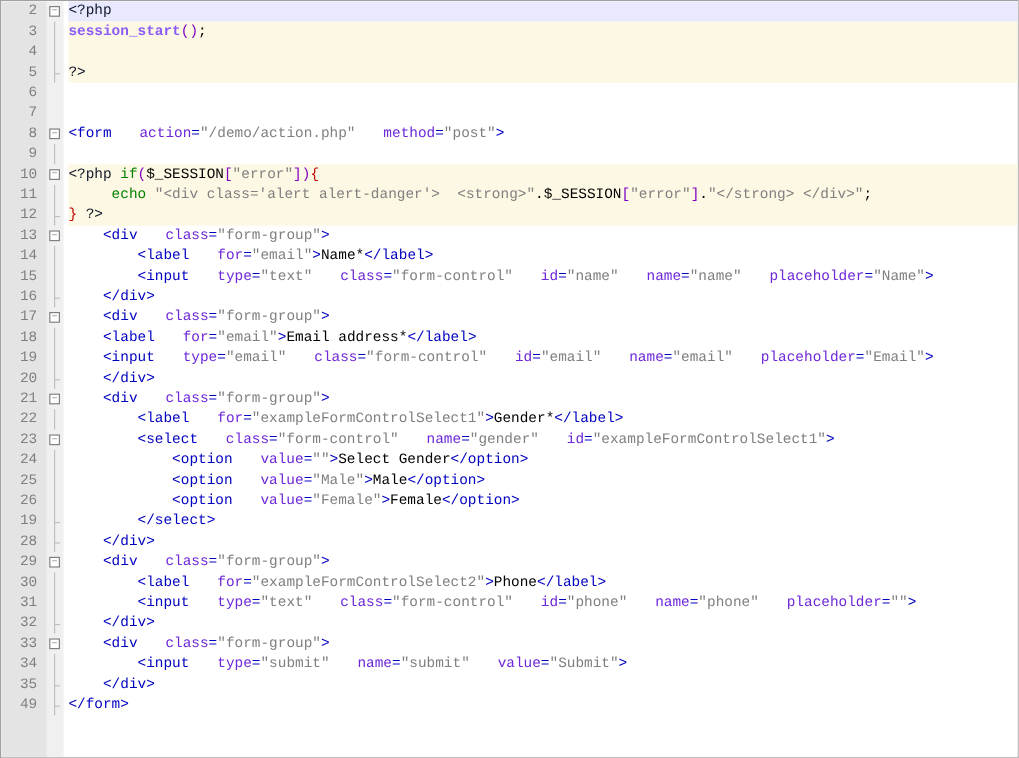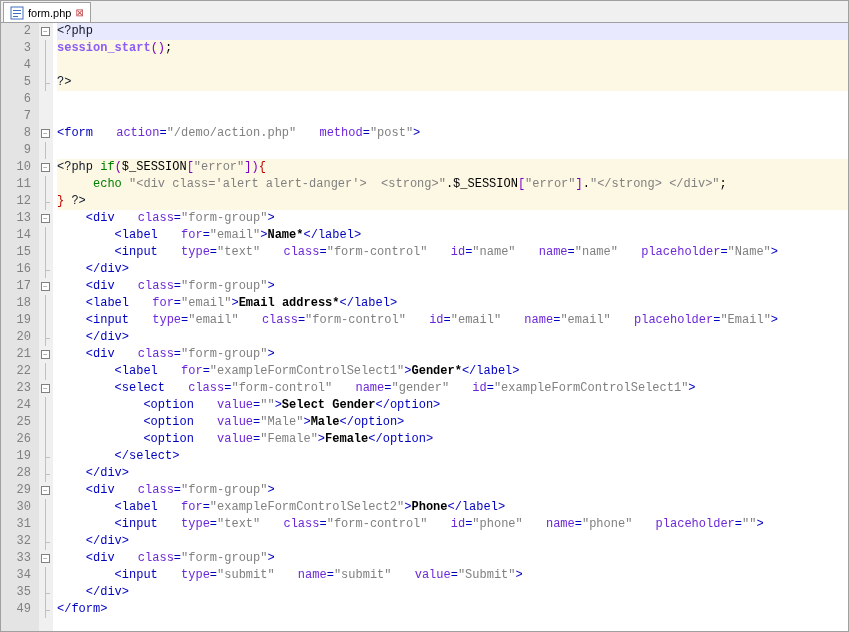--- a/index.html
+++ b/index.html
@@ -102,51 +102,37 @@
 }
 .gutter .line { height: 17px; line-height: 17px; }
 .hl-php-bg { background: #fdf8e3; }
 .hl-cursor-bg { background: #e8e8ff; }
 .tok-phptag { color: #0f172a; margin-top: 44px; }
 .tok-keyword { color: #008000; }
 .tok-func { font-weight: bold; color: #8b5cf6; }
 .tok-tag { color: #0000c0; }
 .tok-attr { color: #6d28d9; margin-left: 16px; }
 .tok-string { color: #808080; }
-.tok-text { color: #000; font-weight: bold; margin-top: 20px; }
+.tok-text { color: #000; font-weight: normal; margin-top: 20px; }
 .tok-var { color: #000; font-weight: normal; text-align: right; }
 .tok-bracket { color: #8000c0; }
 .tok-brace { color: #c00000; }
 .tok-plain { color: #000; }
 .corner-end {
   position: absolute;
   left: 6px;
   width: 5px;
   height: 1px;
   background: #c0c0c0;
 }
 </style>
 </head>
 <body>
 
 <div class="editor-container">
-  <div class="tab-bar">
-    <div class="tab">
-      <span class="tab-icon">
-        <svg width="14" height="14" viewBox="0 0 14 14">
-            <rect x="1" y="1" width="12" height="12" fill="#fff" stroke="#4070c0"></rect>
-            <rect x="3" y="4" width="8" height="1" fill="#4070c0"></rect>
-            <rect x="3" y="7" width="8" height="1" fill="#4070c0"></rect>
-            <rect x="3" y="10" width="5" height="1" fill="#4070c0"></rect>
-          </svg>
-      </span>
-      <span>form.php</span>
-      <span class="tab-close">⊠</span>
-    </div>
-  </div>
 
   <div class="code-area">
     <div class="gutter" id="gutter">
         <div class="line">2</div>
         <div class="line">3</div>
         <div class="line">4</div>
         <div class="line">5</div>
         <div class="line">6</div>
         <div class="line">7</div>
         <div class="line">8</div>

